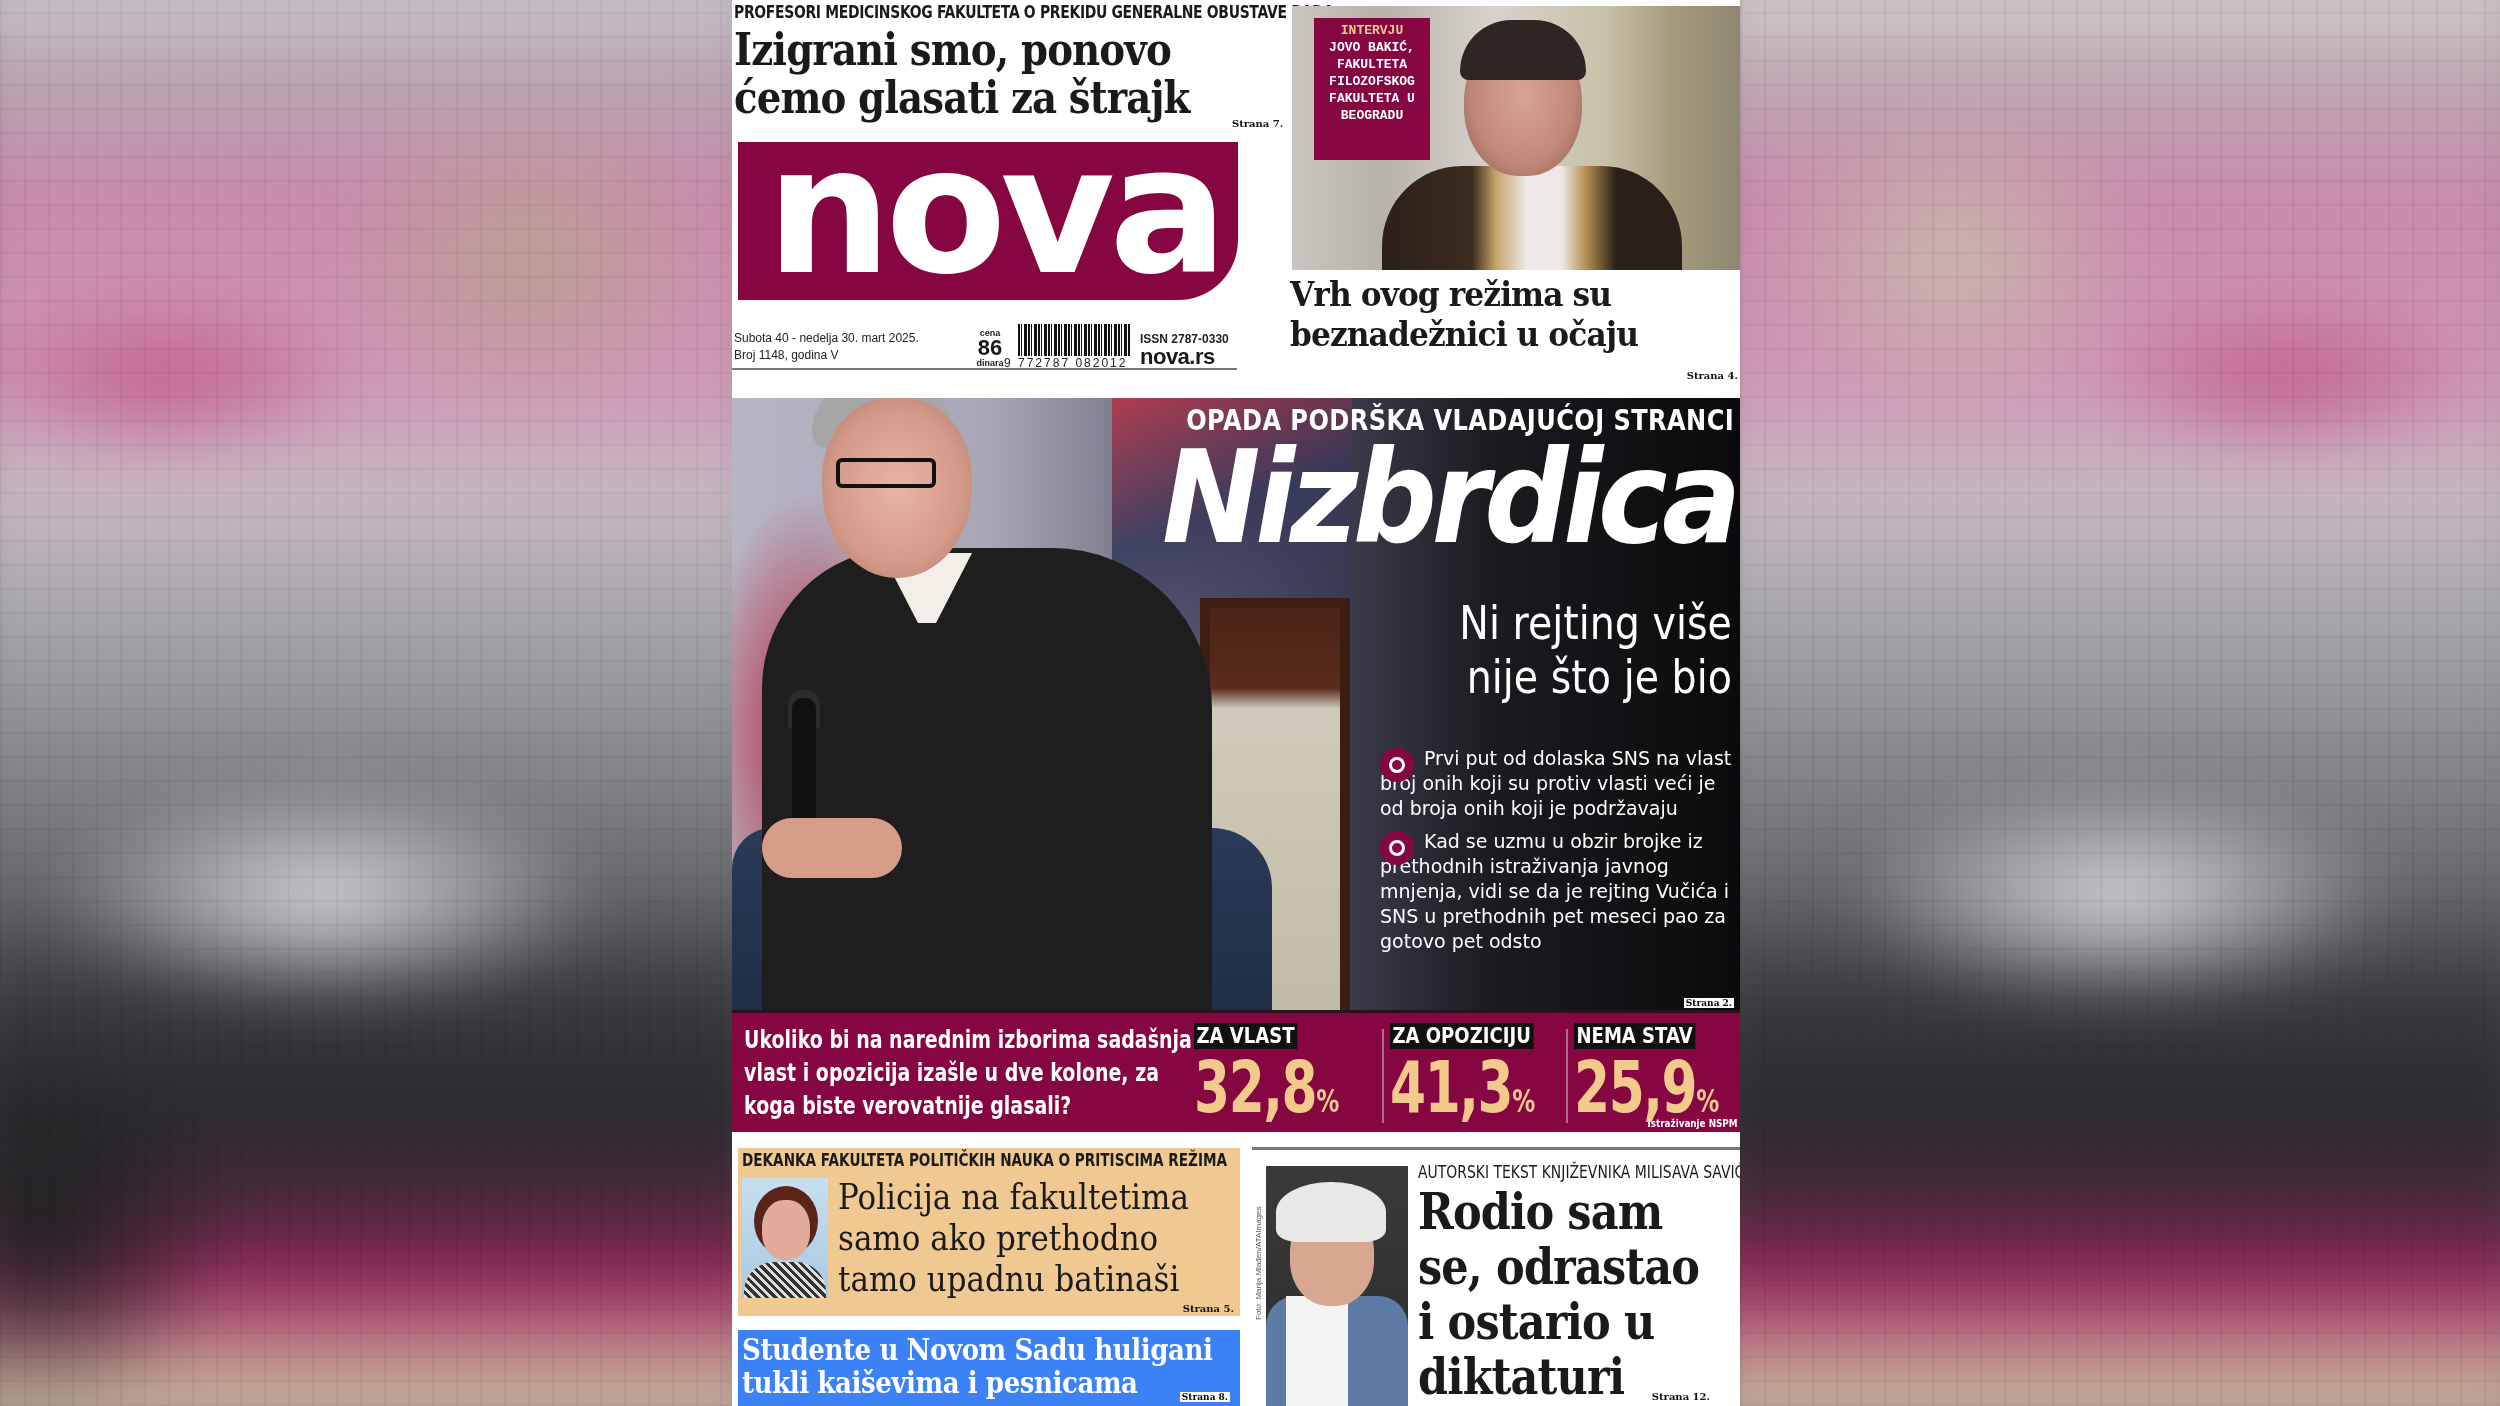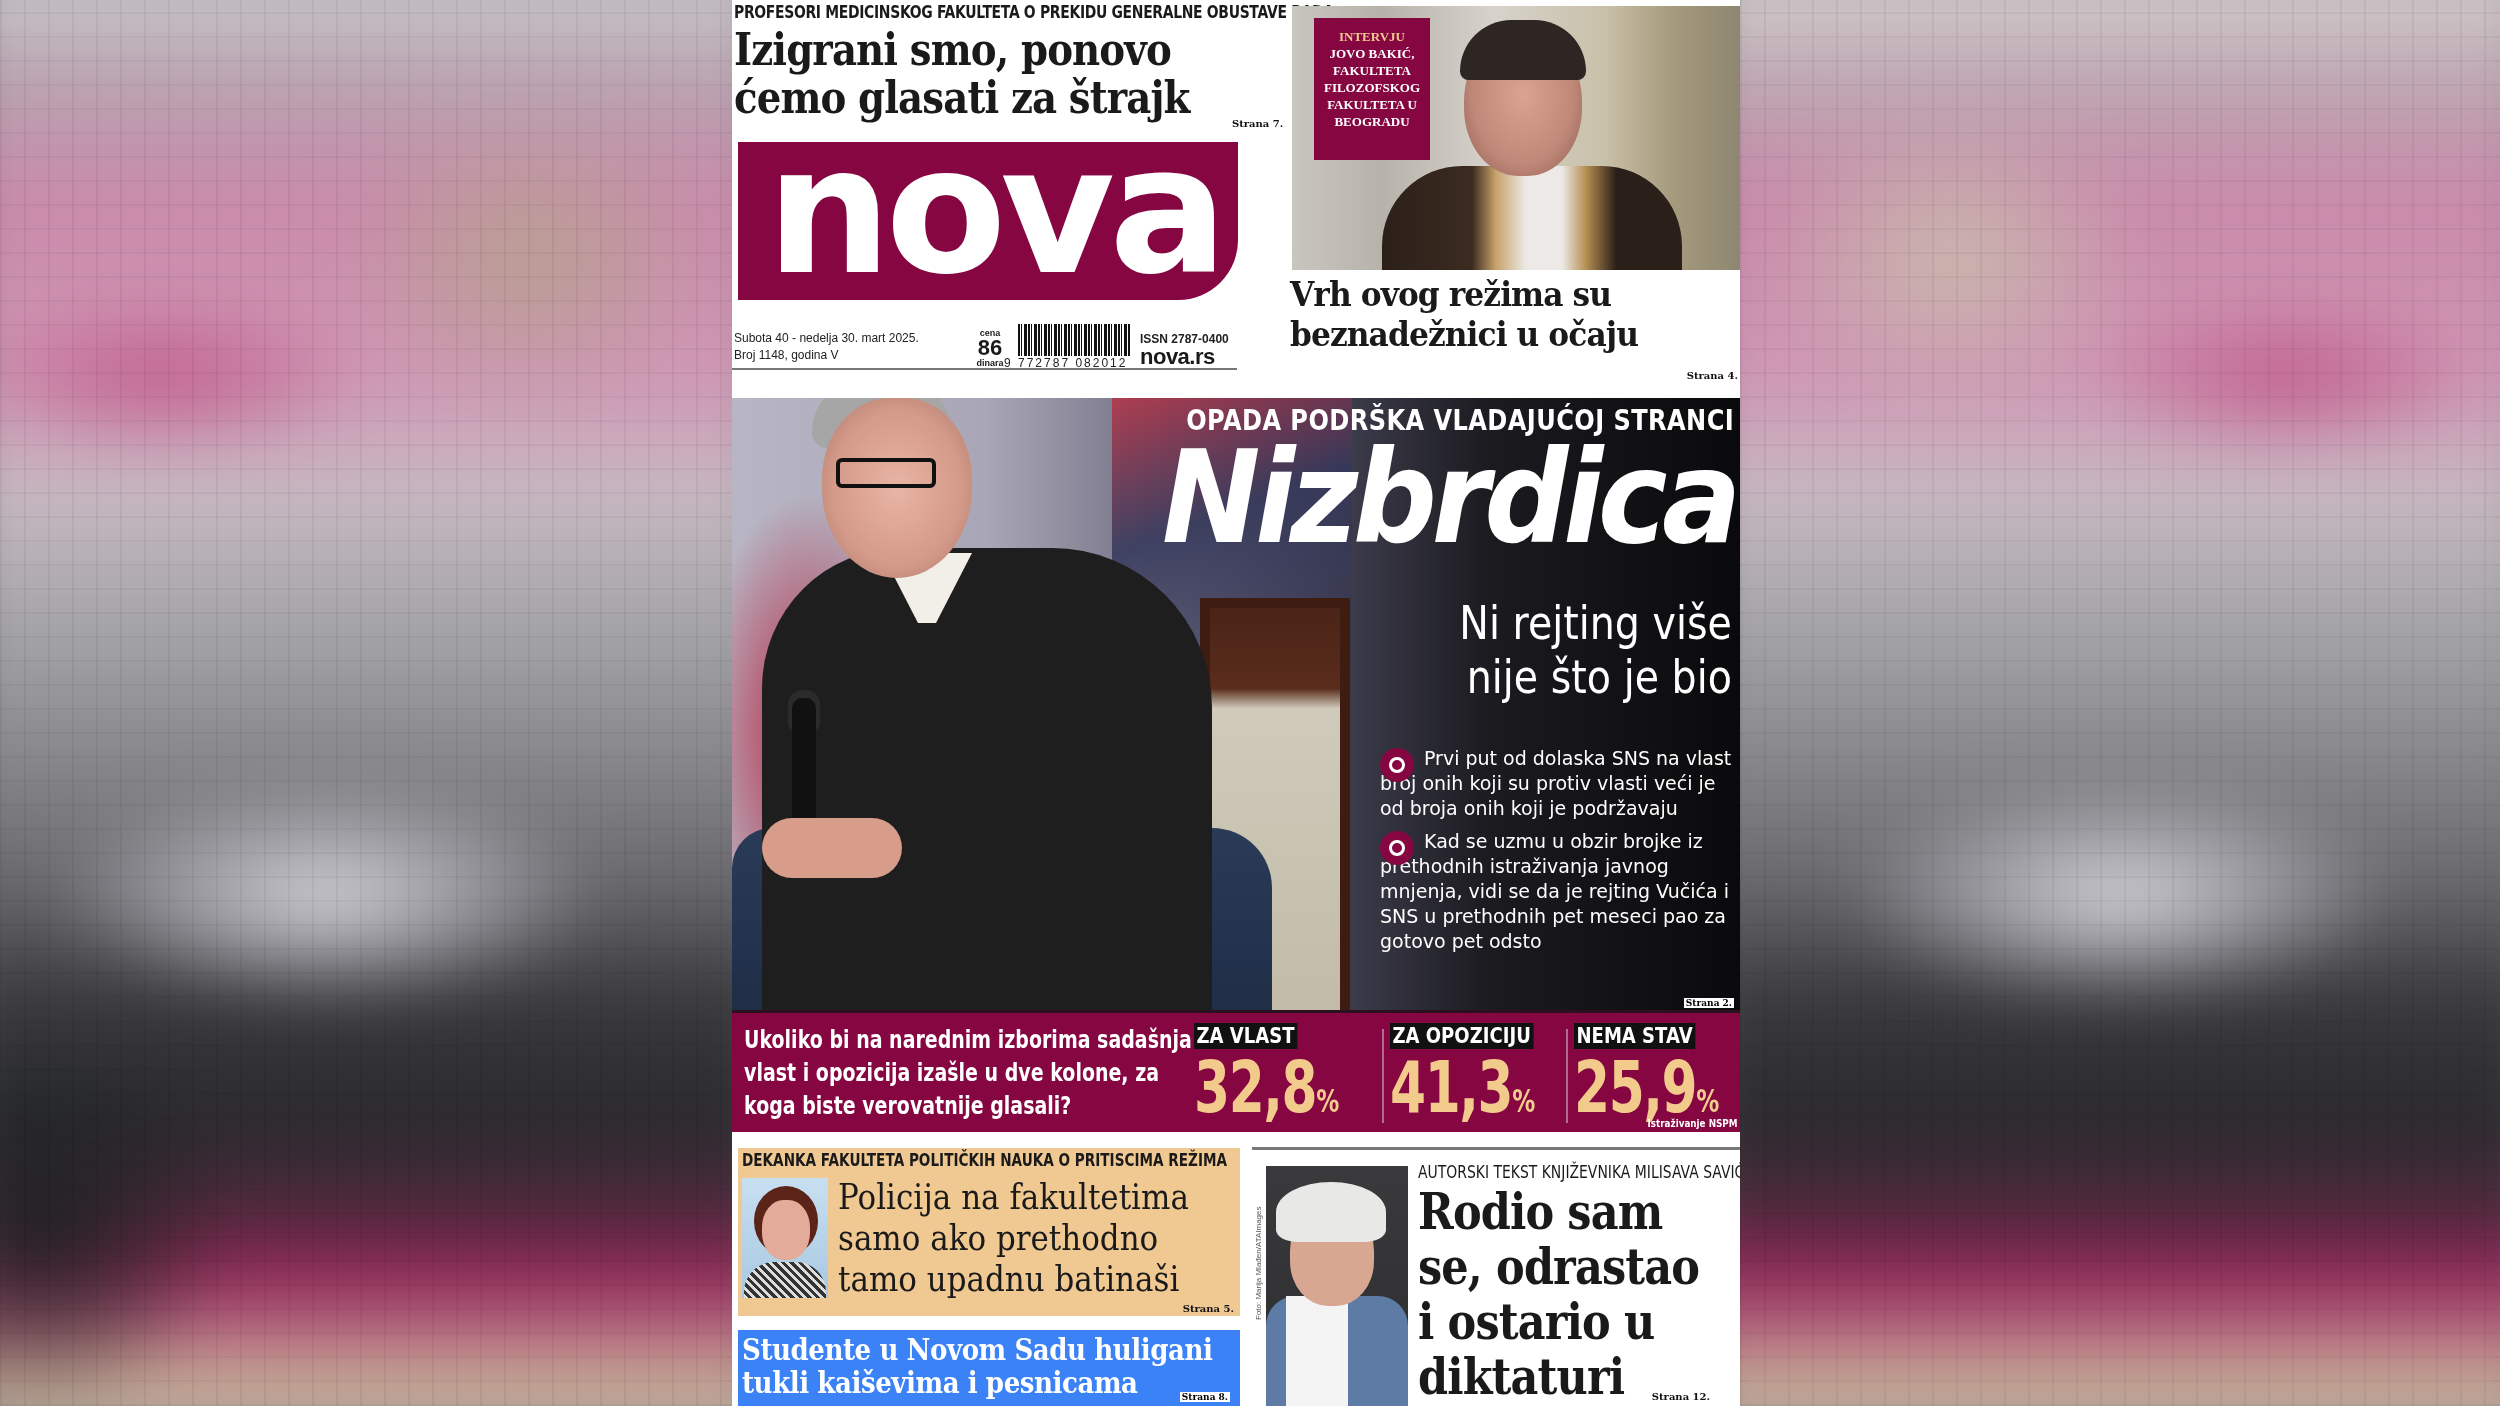--- a/index.html
+++ b/index.html
@@ -111,22 +111,22 @@
     position: absolute; left: 168px; top: 14px; width: 126px; height: 60px;
     background: #2d2622; border-radius: 60px 60px 10px 10px;
   }
   .interview-person-body {
     position: absolute; left: 90px; top: 160px; width: 300px; height: 120px;
     background: linear-gradient(90deg, #2b2019 0%, #3b2b20 30%, #c9a36a 38%, #ece9e6 48%, #ece9e6 60%, #b68f52 68%, #2b2019 78%);
     border-radius: 80px 80px 0 0;
   }
   .interview-badge {
     position: absolute; left: 22px; top: 12px; width: 116px; height: 142px;
-    background: #850641; color: #fff; text-align: center; padding-top: 10px;
-    font-family: Liberation Serif, serif; font-weight: bold; font-size: 13px; line-height: 17px;
+    background: #850641; color: #fff; text-align: center; padding-top: 4px;
+    font-family: Liberation Mono, monospace; font-weight: bold; font-size: 13px; line-height: 17px;
   }
   .interview-badge .tag { color: #f1c98f; }
   .interview-headline {
     position: absolute; left: 558px; top: 274px; width: 450px;
     font-family: "DejaVu Serif", serif; font-weight: bold;
     font-size: 34px; line-height: 40px; color: #1a1a1a; letter-spacing: -1px;
     transform: scaleX(0.92); transform-origin: left top; white-space: nowrap;
   }
 
   
@@ -304,21 +304,21 @@
   <div class="masthead-info">
     <div class="date-line">Subota 40 - nedelja 30. mart 2025.</div>
     <div class="issue-line">Broj 1148, godina V</div>
     <div class="price">
       <div class="price-label">cena</div>
       <div class="price-value">86</div>
       <div class="price-unit">dinara</div>
     </div>
     <div class="barcode"></div>
     <div class="barcode-digits">9 772787 082012</div>
-    <div class="issn">ISSN 2787-0400</div>
+    <div class="issn">ISSN 2787-0330</div>
     <div class="site">nova.rs</div>
   </div>
 
   <div class="interview-photo">
     <div class="interview-person-body"></div>
     <div class="interview-person-head"></div>
     <div class="interview-person-hair"></div>
     <div class="interview-badge">
       <div class="tag">INTERVJU</div>
       <div>JOVO BAKIĆ,</div>

